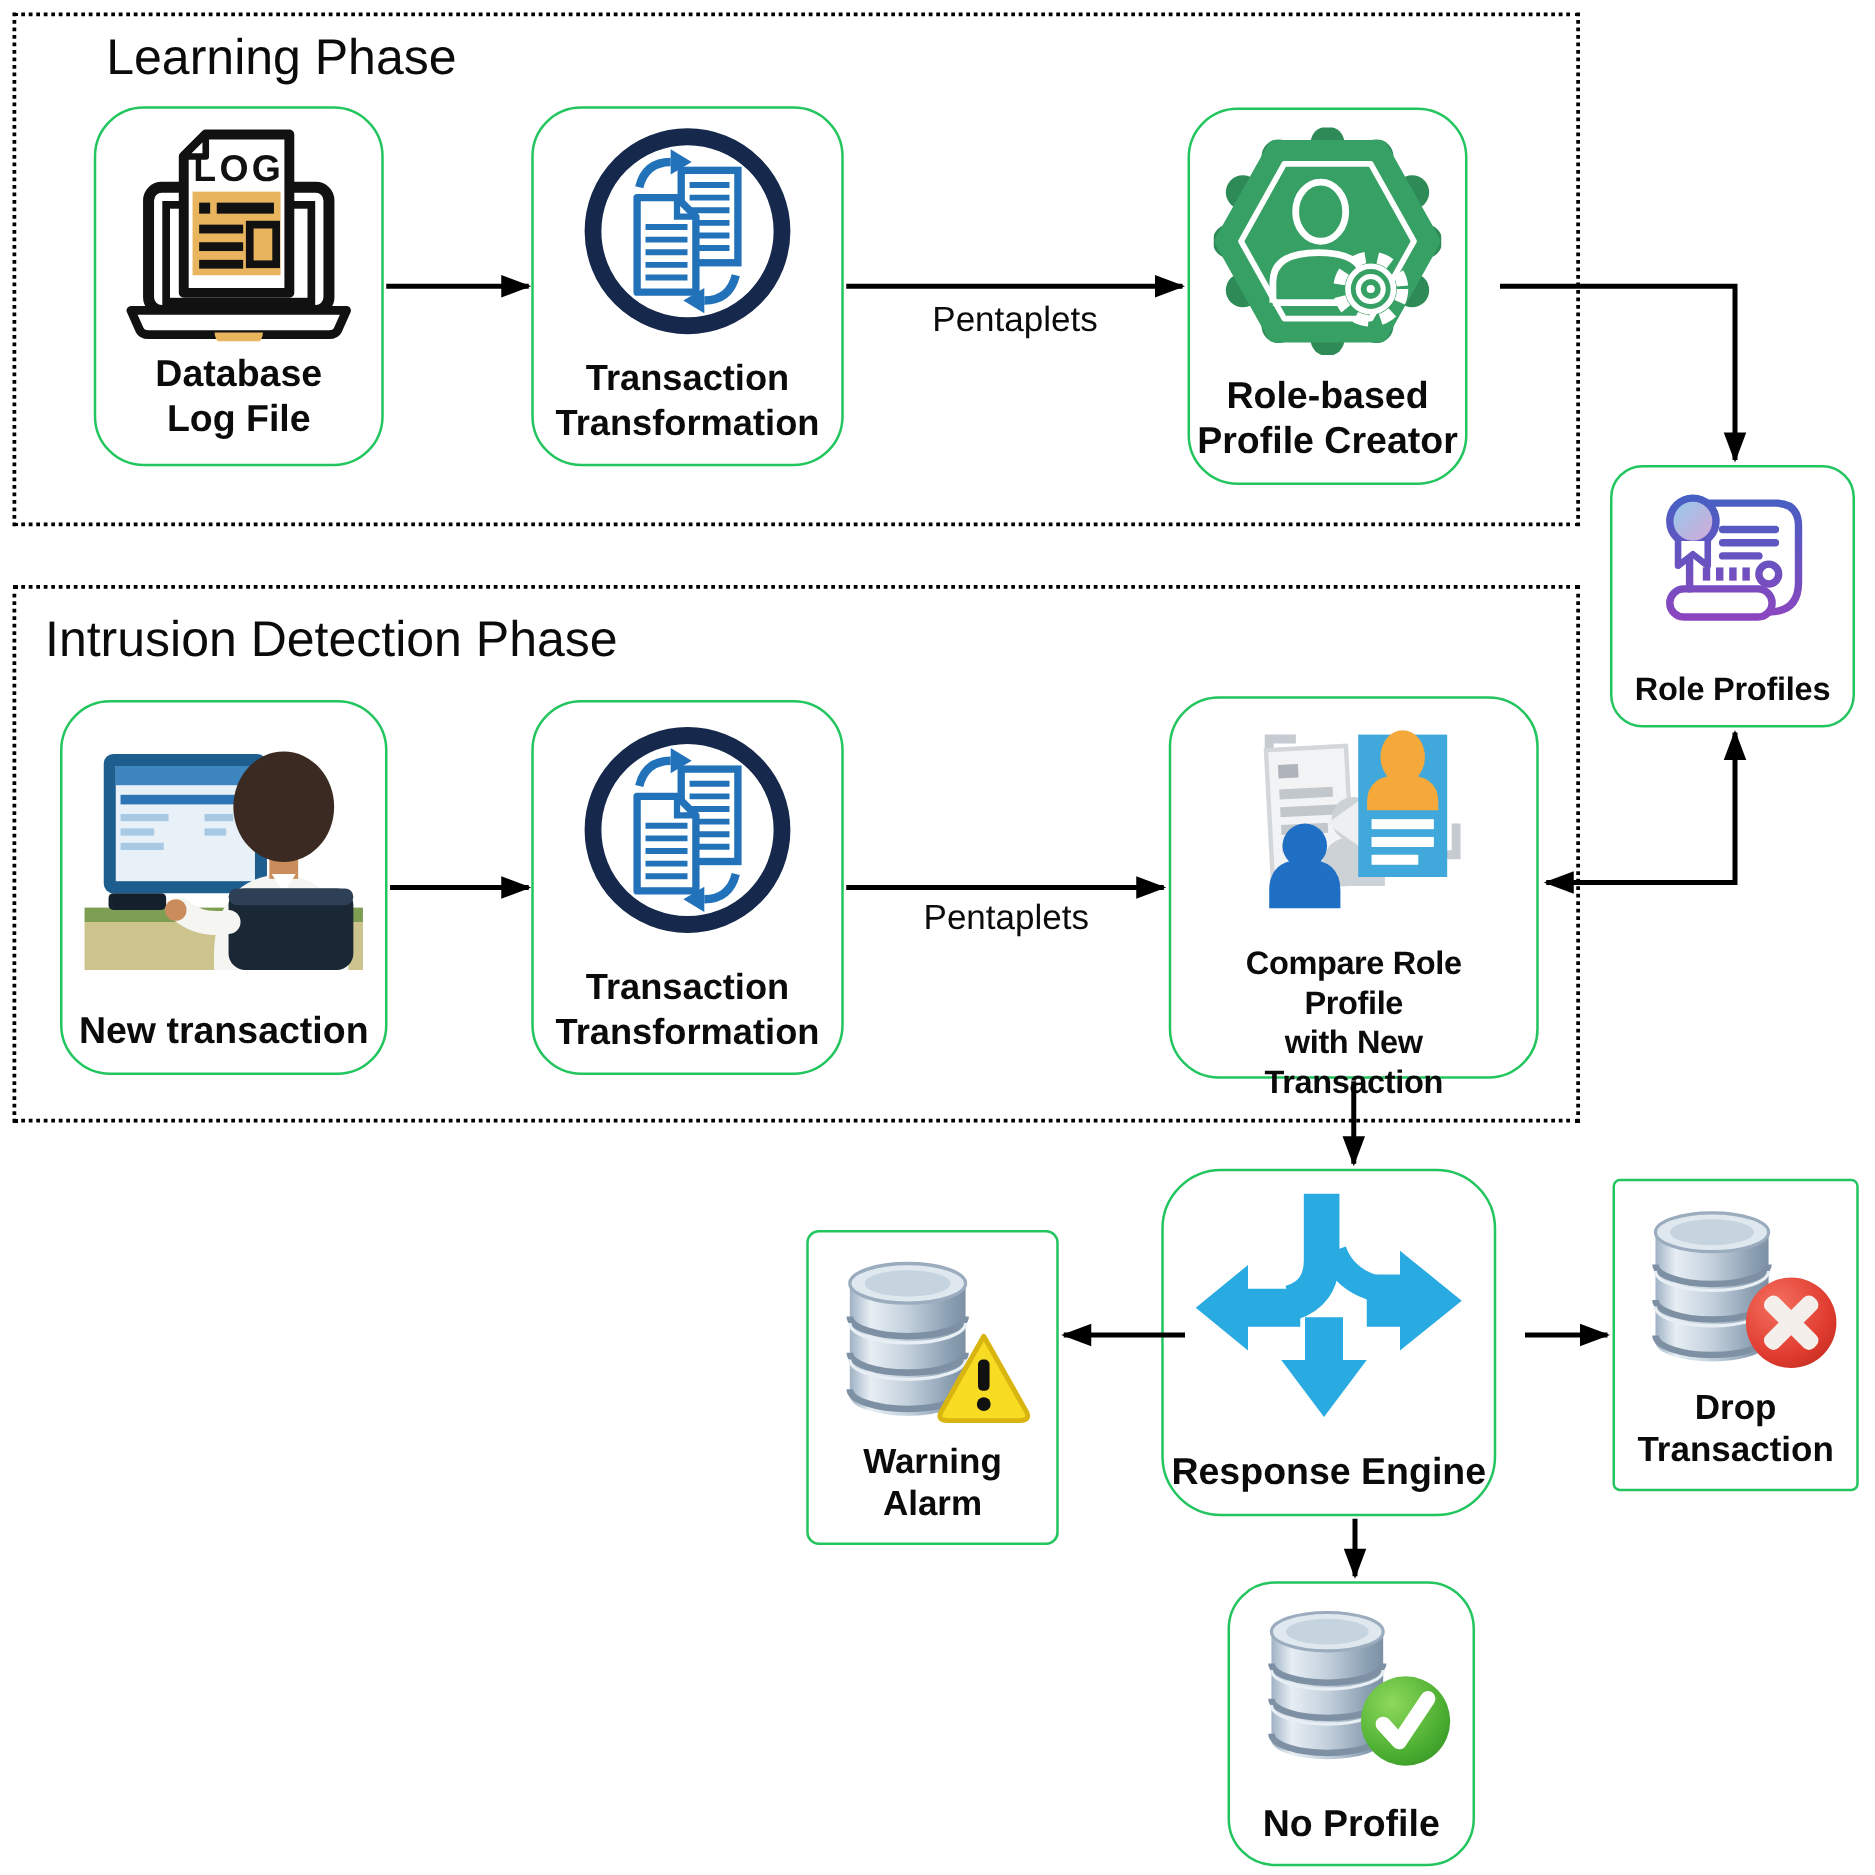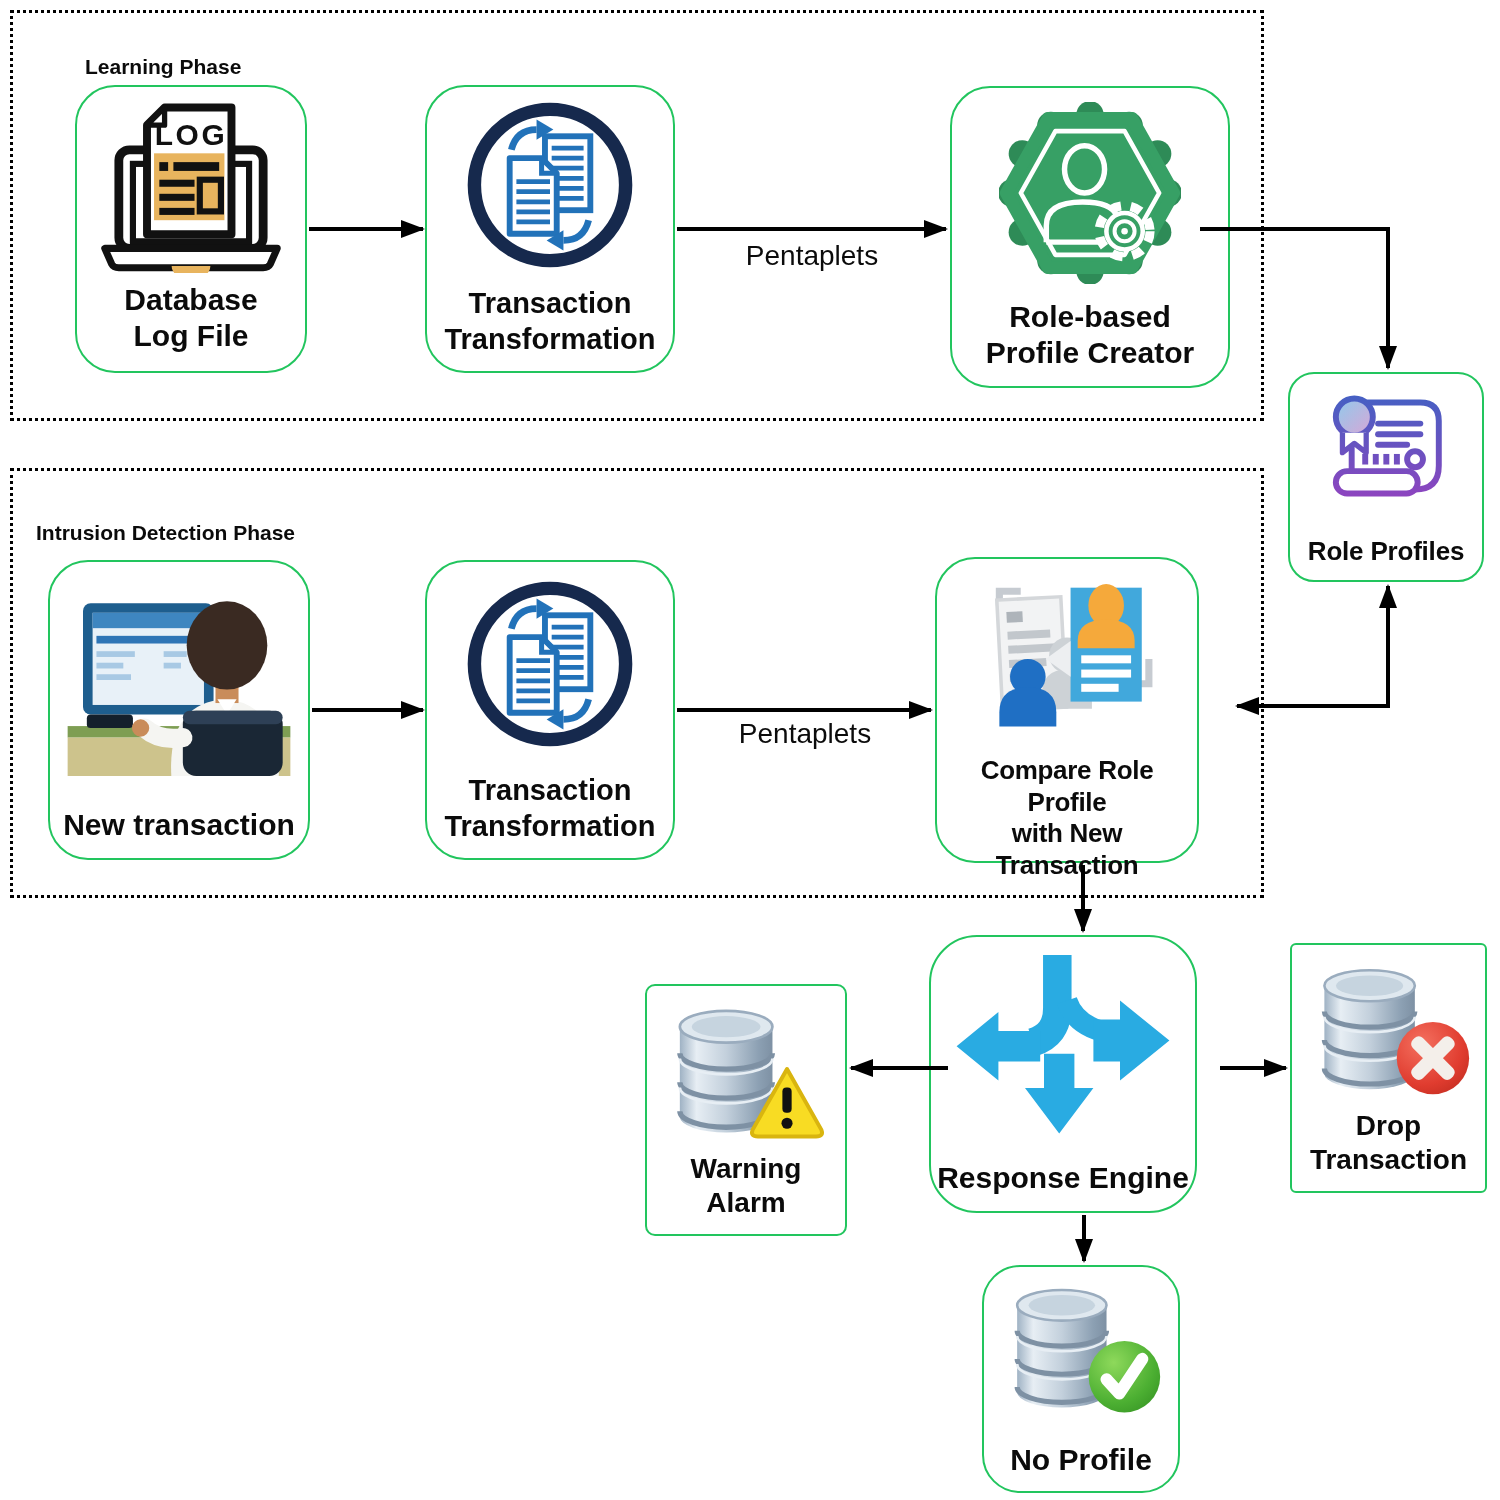--- a/index.html
+++ b/index.html
@@ -1,19 +1,19 @@
 <!DOCTYPE html>
 <html><head>
 <meta charset="utf-8">
 <style>
   html,body{margin:0;padding:0;background:#fff;}
   #canvas{position:relative;width:1500px;height:1500px;background:#fff;overflow:hidden;
           font-family:"Liberation Sans","DejaVu Sans",sans-serif;color:#0b0b0b;}
   .phase{position:absolute;border:3.5px dotted #000;background:transparent;}
-  .phase-title{position:absolute;font-weight:bold;font-size:21px;color:#0b0b0b;white-space:nowrap;margin-top:31px;}
+  .phase-title{position:absolute;font-weight:normal;font-size:40px;color:#0b0b0b;white-space:nowrap;}
   .node{position:absolute;background:#fff;border:2px solid #22c55e;box-sizing:border-box;
         display:flex;flex-direction:column;align-items:center;justify-content:space-between;z-index:2;}
   .icon{display:flex;align-items:center;justify-content:center;}
   .icon svg{display:block;}
   .label{font-weight:bold;text-align:center;line-height:1.22;color:#0b0b0b;width:100%;}
   .ln{display:block;}
   .edge-label{position:absolute;font-weight:normal;font-size:28px;text-align:center;z-index:3;}
   #connectors{position:absolute;left:0;top:0;z-index:5;pointer-events:none;}
   #gdefs{position:absolute;width:0;height:0;}
 </style>
@@ -110,21 +110,21 @@
         <path d="M73,71 Q70,83 58,83" fill="none" stroke="#2272B9" stroke-width="4"></path>
         <polygon points="58,77 48,83 58,89" fill="#2272B9"></polygon>
       </svg>
     </div>
     <div class="label" style="font-size:29px">
       <span class="ln">Transaction</span>
       <span class="ln">Transformation</span>
     </div>
   </div>
 
-  <div class="node" style="left:950px;top:86px;width:280px;height:302px;border-radius:40px;padding:14px 2px 14px">
+  <div class="node" style="left:950px;top:86px;width:224px;height:302px;border-radius:40px;padding:14px 2px 14px">
     <div class="icon">
       <svg width="182" height="182" viewBox="0 0 100 100">
         <g fill="#2E8B57">
           <circle cx="93" cy="50" r="7.5"></circle>
             <circle cx="87.2" cy="71.5" r="7.5"></circle>
             <circle cx="71.5" cy="87.2" r="7.5"></circle>
           <circle cx="50" cy="93" r="7.5"></circle>
             <circle cx="28.5" cy="87.2" r="7.5"></circle>
             <circle cx="12.8" cy="71.5" r="7.5"></circle>
           <circle cx="7" cy="50" r="7.5"></circle>
@@ -231,21 +231,21 @@
         <path d="M73,71 Q70,83 58,83" fill="none" stroke="#2272B9" stroke-width="4"></path>
         <polygon points="58,77 48,83 58,89" fill="#2272B9"></polygon>
       </svg>
     </div>
     <div class="label" style="font-size:29px">
       <span class="ln">Transaction</span>
       <span class="ln">Transformation</span>
     </div>
   </div>
 
-  <div class="node" style="left:935px;top:557px;width:264px;height:306px;border-radius:40px;padding:18px 20px 16px">
+  <div class="node" style="left:935px;top:557px;width:296px;height:306px;border-radius:40px;padding:18px 20px 16px">
     <div class="icon">
       <svg width="216" height="178" viewBox="0 0 120 100">
         <path d="M22,16 V8 H34" fill="none" stroke="#C6CBD1" stroke-width="4"></path>
         <path d="M106,46 V60 H94" fill="none" stroke="#C6CBD1" stroke-width="4"></path>
         <g transform="rotate(-3 40 40)">
           <rect x="22" y="12" width="36" height="62" fill="#F2F3F4" stroke="#D4D7DA" stroke-width="2"></rect>
           <rect x="27" y="19" width="9" height="6" fill="#AEB4BA"></rect>
           <rect x="27" y="30" width="24" height="4.5" fill="#C2C7CC"></rect>
           <rect x="27" y="38" width="27" height="4.5" fill="#C2C7CC"></rect>
           <rect x="27" y="46" width="21" height="4.5" fill="#C2C7CC"></rect>

